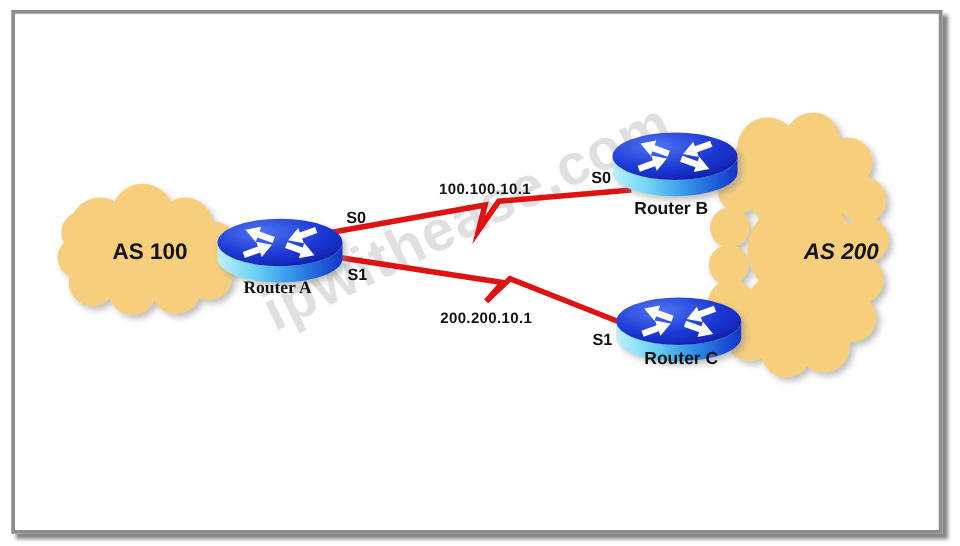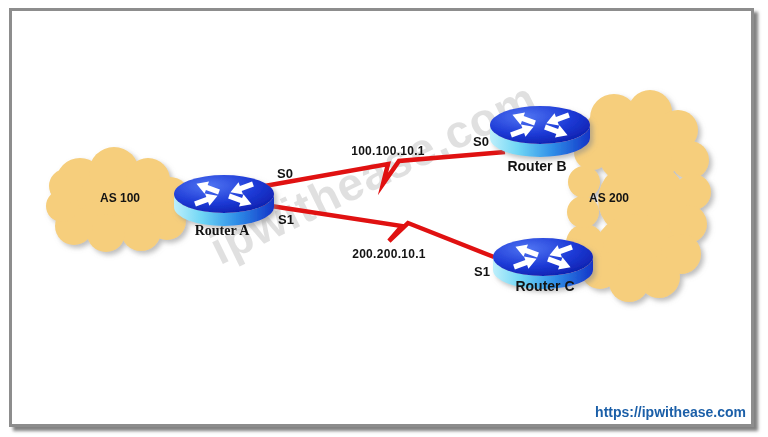--- a/index.html
+++ b/index.html
@@ -39,21 +39,21 @@
     pointer-events: none;
   }
   .lbl {
     position: absolute;
     font-weight: bold;
     color: #131313;
     white-space: nowrap;
   }
   .lbl.center { text-align: center; }
   .node-label { font-size: 14px; }
-  .cloud-label { font-size: 12px; }
+  .cloud-label { font-size: 18px; }
   .if-label { font-size: 13px; }
   .ip-label { font-size: 12px; letter-spacing: 0.3px; }
   .footer-url {
     position: absolute;
     right: 22px; top: 404px;
     font-size: 14px;
     font-weight: bold;
     color: #1b5fa8;
     text-decoration: none;
   }
@@ -139,29 +139,28 @@
     </g>
     <g filter="url(#softShadow)">
       <use href="#routerIcon" xlink:href="#routerIcon" transform="translate(540,125)"></use>
     </g>
     <g filter="url(#softShadow)">
       <use href="#routerIcon" xlink:href="#routerIcon" transform="translate(543,257)"></use>
     </g>
   </svg>
 
   <div class="lbl cloud-label center" style="left:85px; top:191px; width:70px;">AS 100</div>
-  <div class="lbl cloud-label center" style="left:574px; top:191px; width:70px;">AS 200</div>
+  <div class="lbl cloud-label center" style="left:638px; top:191px; width:70px;font-style:italic;">AS 200</div>
 
   <div class="lbl node-label center" style="left:182px; top:223px; width:80px;font-family:Liberation Serif, serif;">Router A</div>
   <div class="lbl node-label center" style="left:497px; top:158px; width:80px;">Router B</div>
   <div class="lbl node-label center" style="left:505px; top:278px; width:80px;">Router C</div>
 
   <div class="lbl if-label" style="left:277px; top:166px;">S0</div>
   <div class="lbl if-label" style="left:278px; top:212px;">S1</div>
   <div class="lbl if-label" style="left:473px; top:134px;">S0</div>
   <div class="lbl if-label" style="left:474px; top:264px;">S1</div>
 
   <div class="lbl ip-label center" style="left:338px; top:144px; width:100px;">100.100.10.1</div>
   <div class="lbl ip-label center" style="left:339px; top:247px; width:100px;">200.200.10.1</div>
 
-  <a class="footer-url" href="#">https://ipwithease.com</a>
 
 </div>
 
 </body></html>

